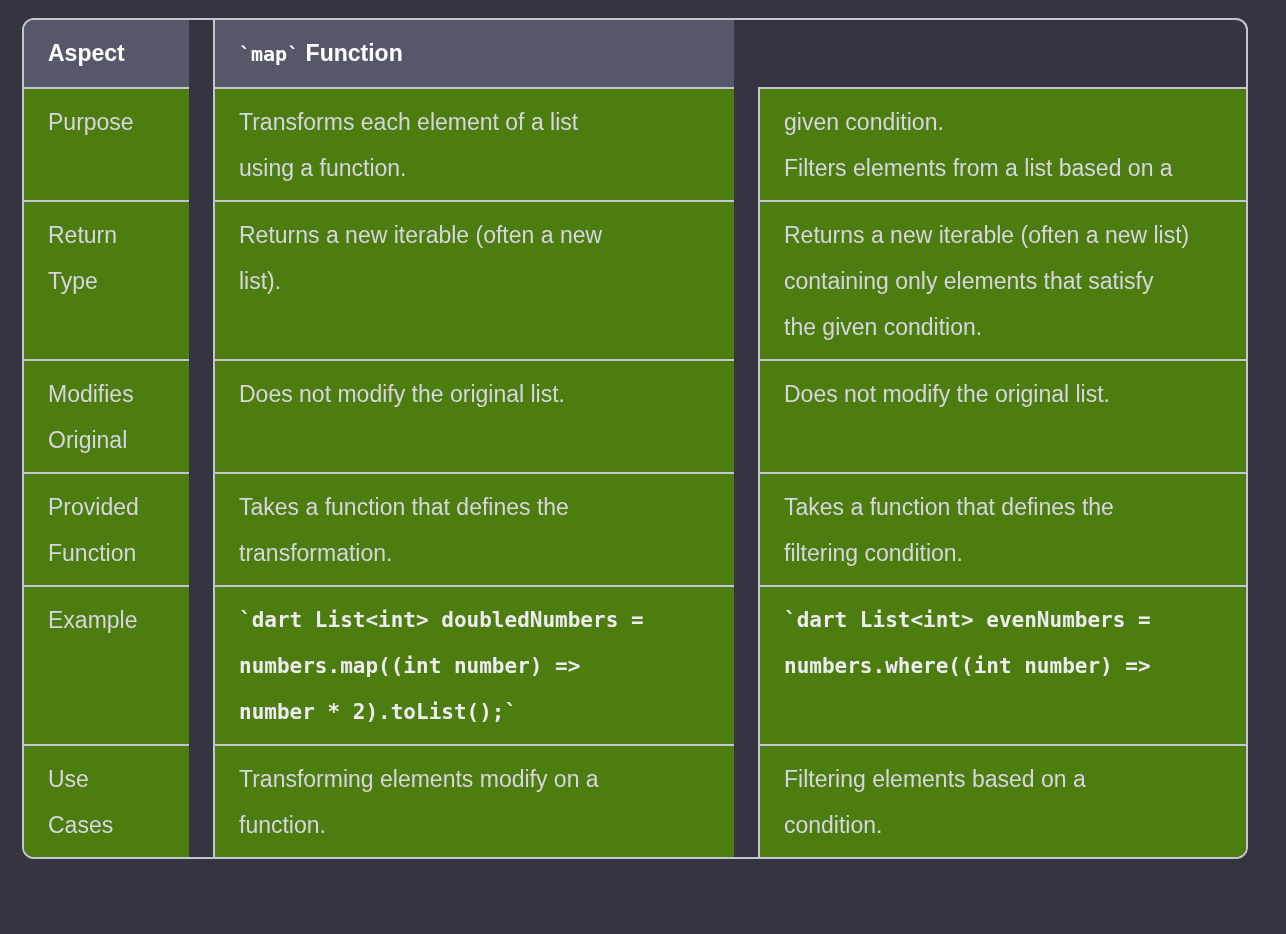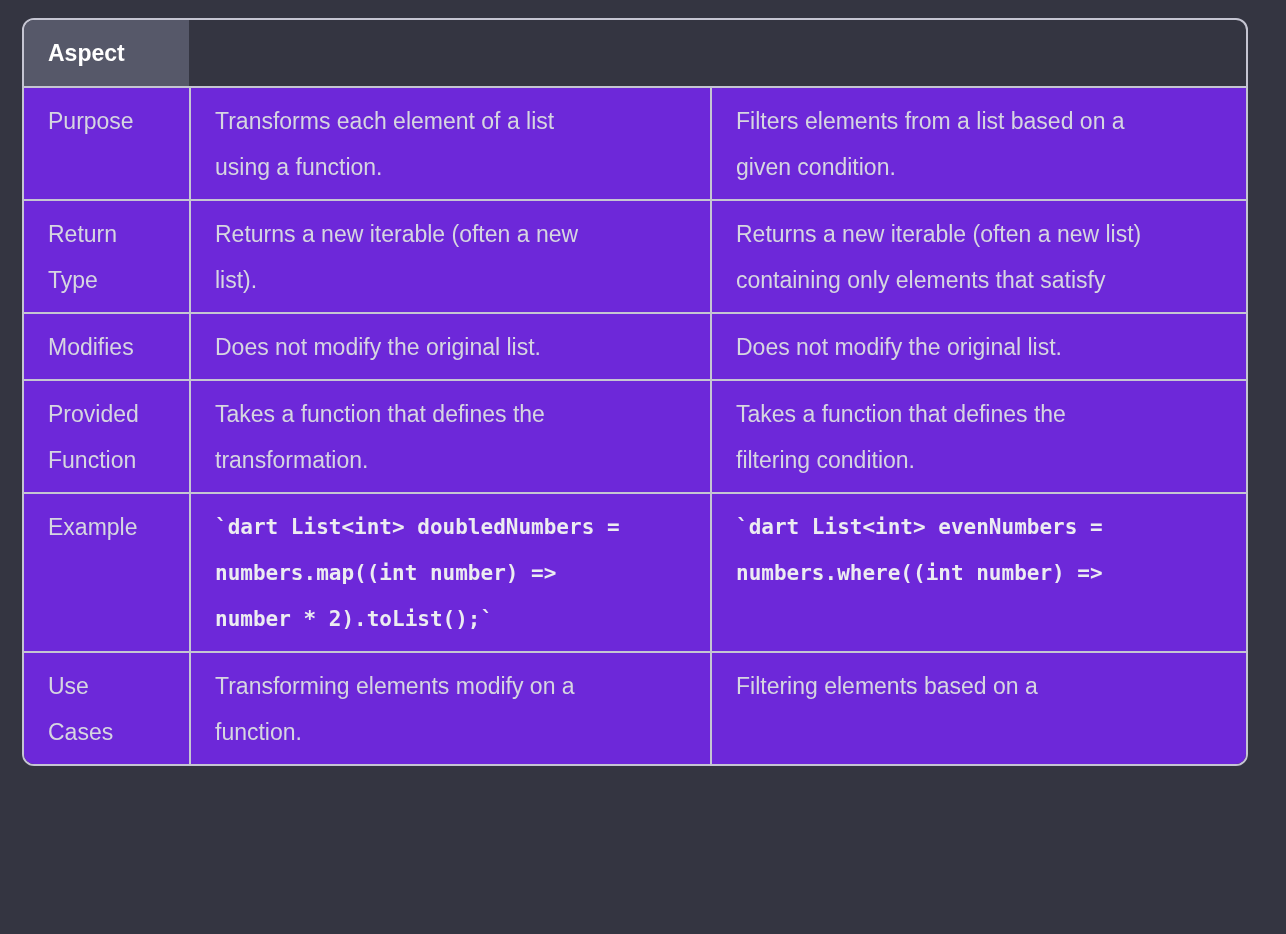--- a/index.html
+++ b/index.html
@@ -18,28 +18,29 @@
     width: 1226px;
     box-sizing: border-box;
     border: 2px solid #c5c5d2;
     border-radius: 12px;
     overflow: hidden;
     background: #343541;
   }
   .row {
     display: grid;
     grid-template-columns: 165px 521px 1fr;
+    gap: 24px;
   }
   .row:not(:first-child) > .cell {
     border-top: 2px solid #c5c5d2;
   }
   .cell {
     box-sizing: border-box;
     padding: 10px 40px 9px 24px;
-    background: #6d28d9;
+    background: #4d7c0f;
   }
   .cell + .cell {
     border-left: 2px solid #c5c5d2;
   }
   .header-row .cell {
     background: #565869;
     padding: 10px 24px;
   }
   .header-text {
     line-height: 46px;
@@ -68,54 +69,59 @@
 </style>
 </head>
 <body>
 
 <div class="table">
 
   <div class="row header-row">
     <div class="cell">
       <div class="header-text">Aspect</div>
     </div>
+    <div class="cell">
+      <div class="header-text"><span class="hcode">`map`</span><span> Function</span></div>
+    </div>
   </div>
 
   <div class="row">
     <div class="cell">
       <div class="line">Purpose</div>
     </div>
     <div class="cell">
       <div class="line">Transforms each element of a list</div>
       <div class="line">using a function.</div>
     </div>
     <div class="cell">
+      <div class="line">given condition.</div>
       <div class="line">Filters elements from a list based on a</div>
-      <div class="line">given condition.</div>
     </div>
   </div>
 
   <div class="row">
     <div class="cell">
       <div class="line">Return</div>
       <div class="line">Type</div>
     </div>
     <div class="cell">
       <div class="line">Returns a new iterable (often a new</div>
       <div class="line">list).</div>
     </div>
     <div class="cell">
       <div class="line">Returns a new iterable (often a new list)</div>
       <div class="line">containing only elements that satisfy</div>
+      <div class="line">the given condition.</div>
     </div>
   </div>
 
   <div class="row">
     <div class="cell">
       <div class="line">Modifies</div>
+      <div class="line">Original</div>
     </div>
     <div class="cell">
       <div class="line">Does not modify the original list.</div>
     </div>
     <div class="cell">
       <div class="line">Does not modify the original list.</div>
     </div>
   </div>
 
   <div class="row">
@@ -152,16 +158,17 @@
     <div class="cell">
       <div class="line">Use</div>
       <div class="line">Cases</div>
     </div>
     <div class="cell">
       <div class="line">Transforming elements modify on a</div>
       <div class="line">function.</div>
     </div>
     <div class="cell">
       <div class="line">Filtering elements based on a</div>
+      <div class="line">condition.</div>
     </div>
   </div>
 
 </div>
 
 </body></html>

